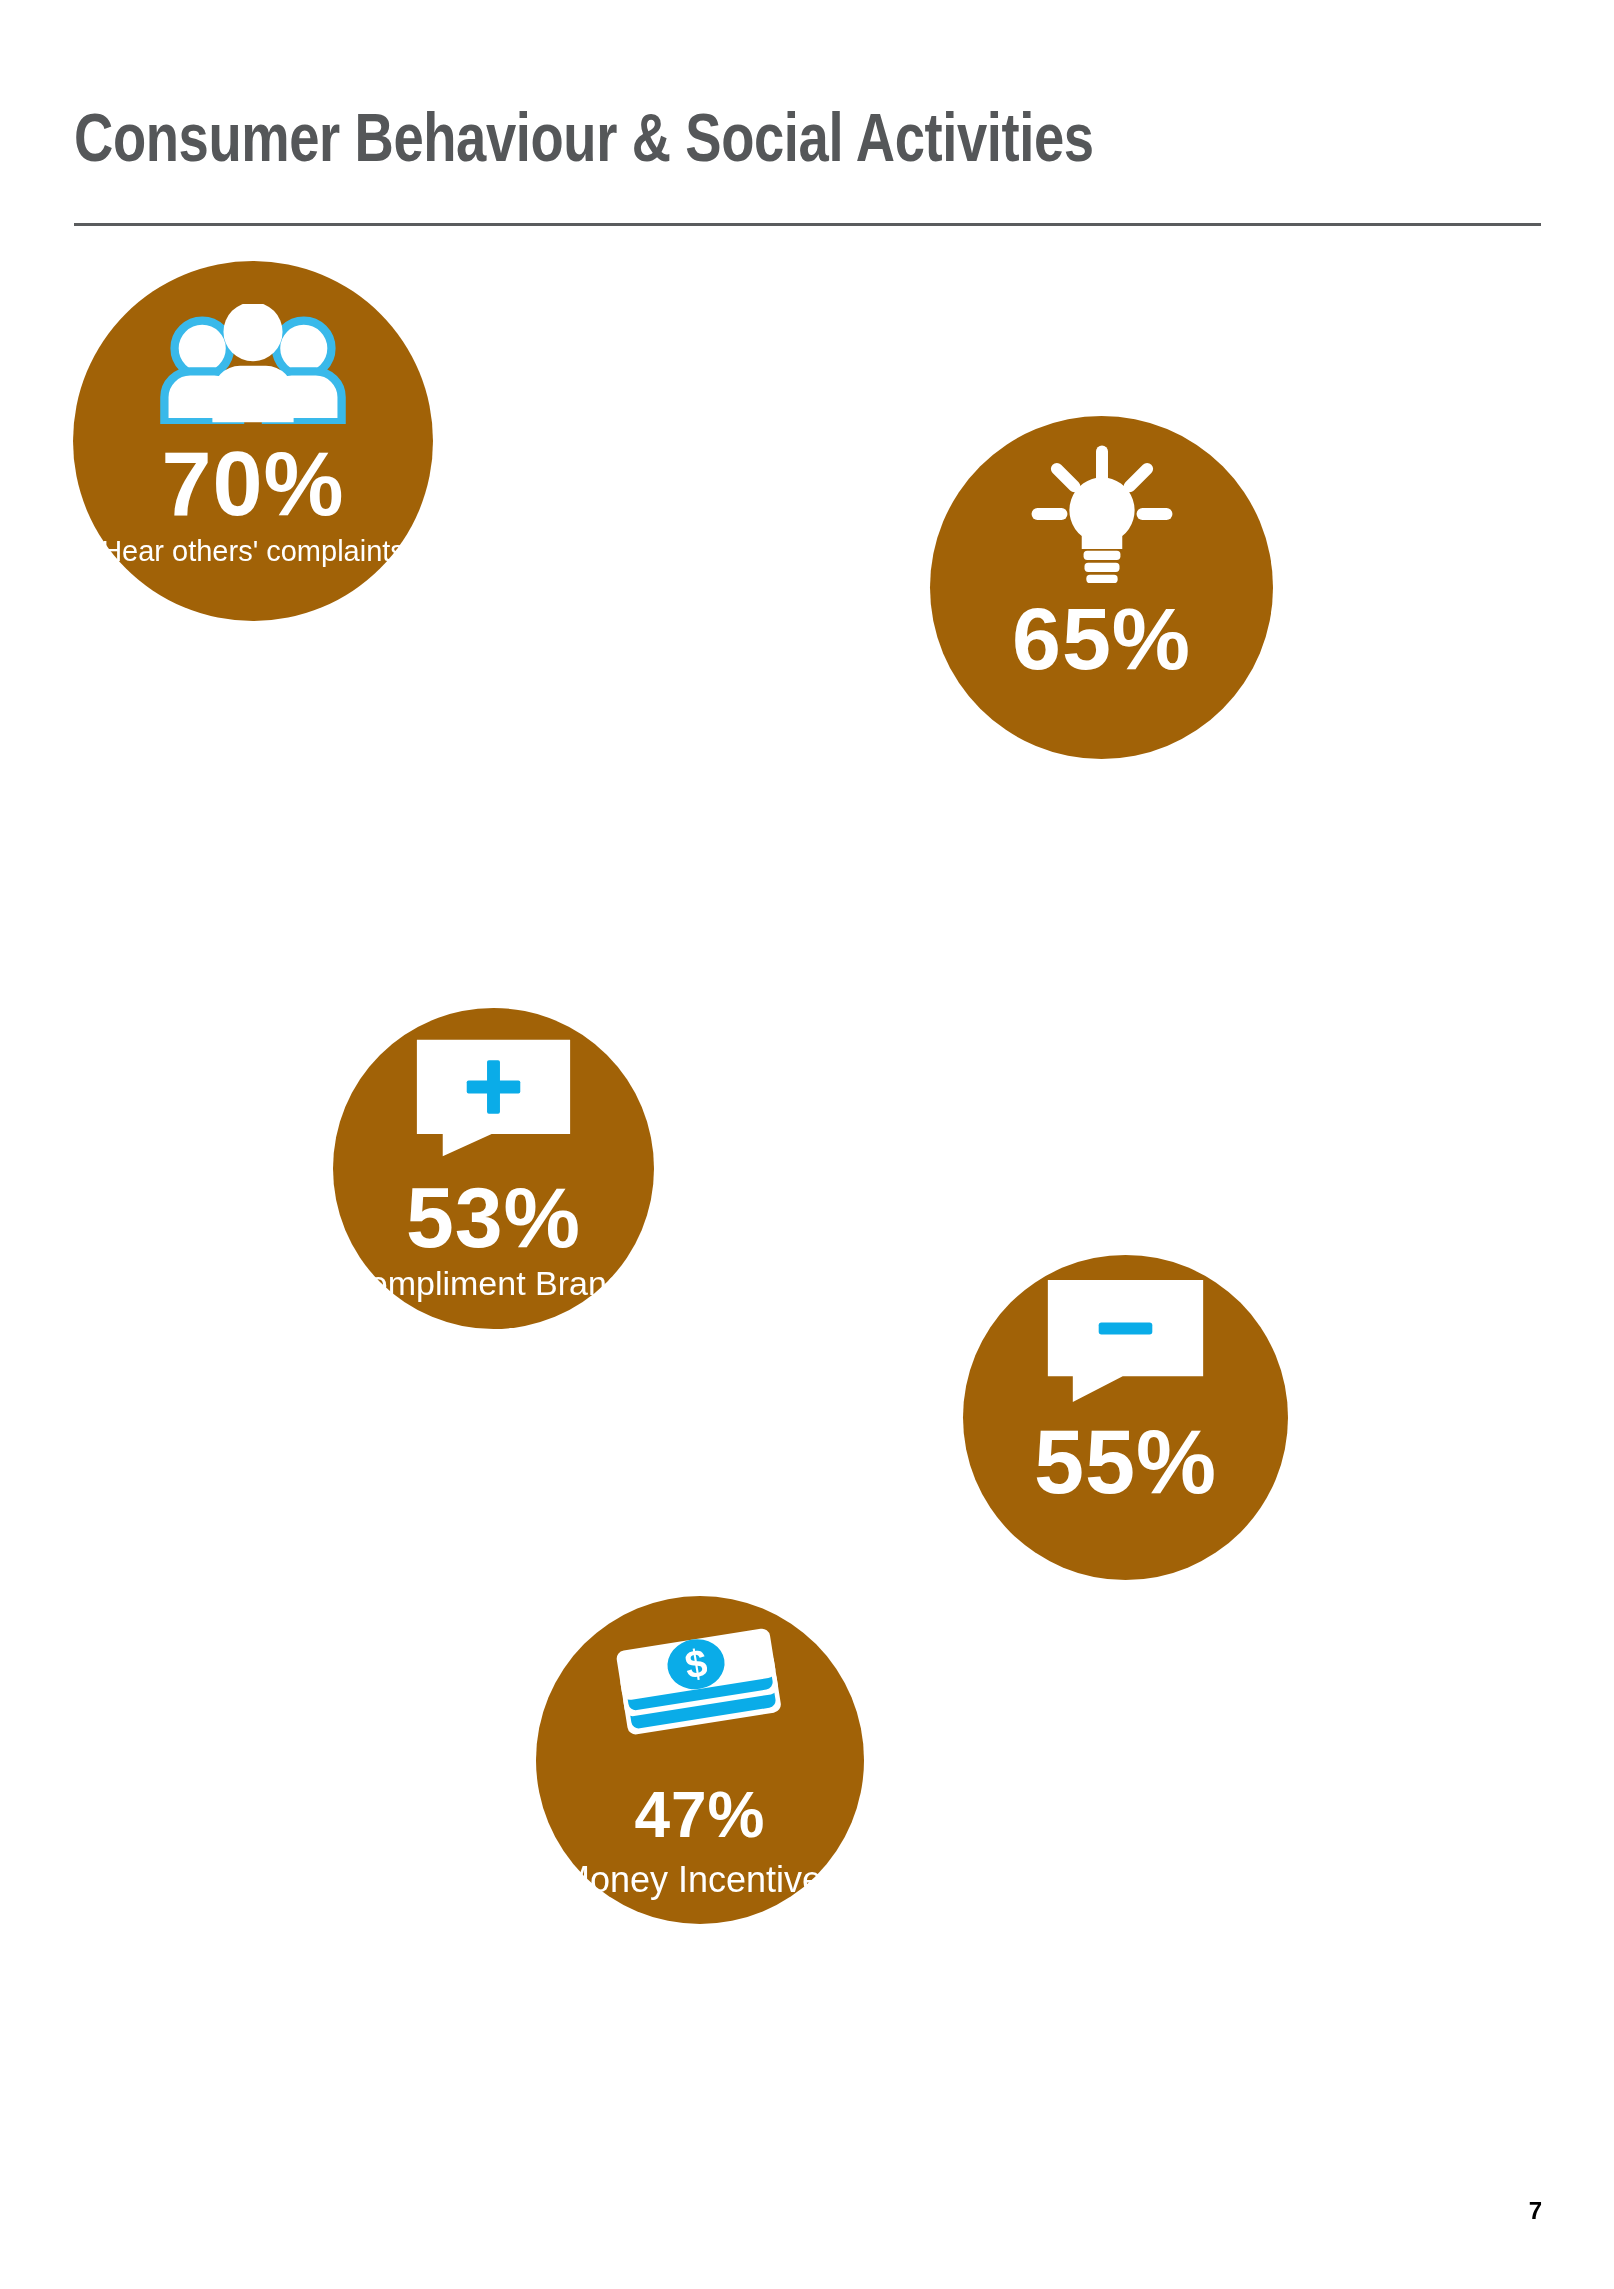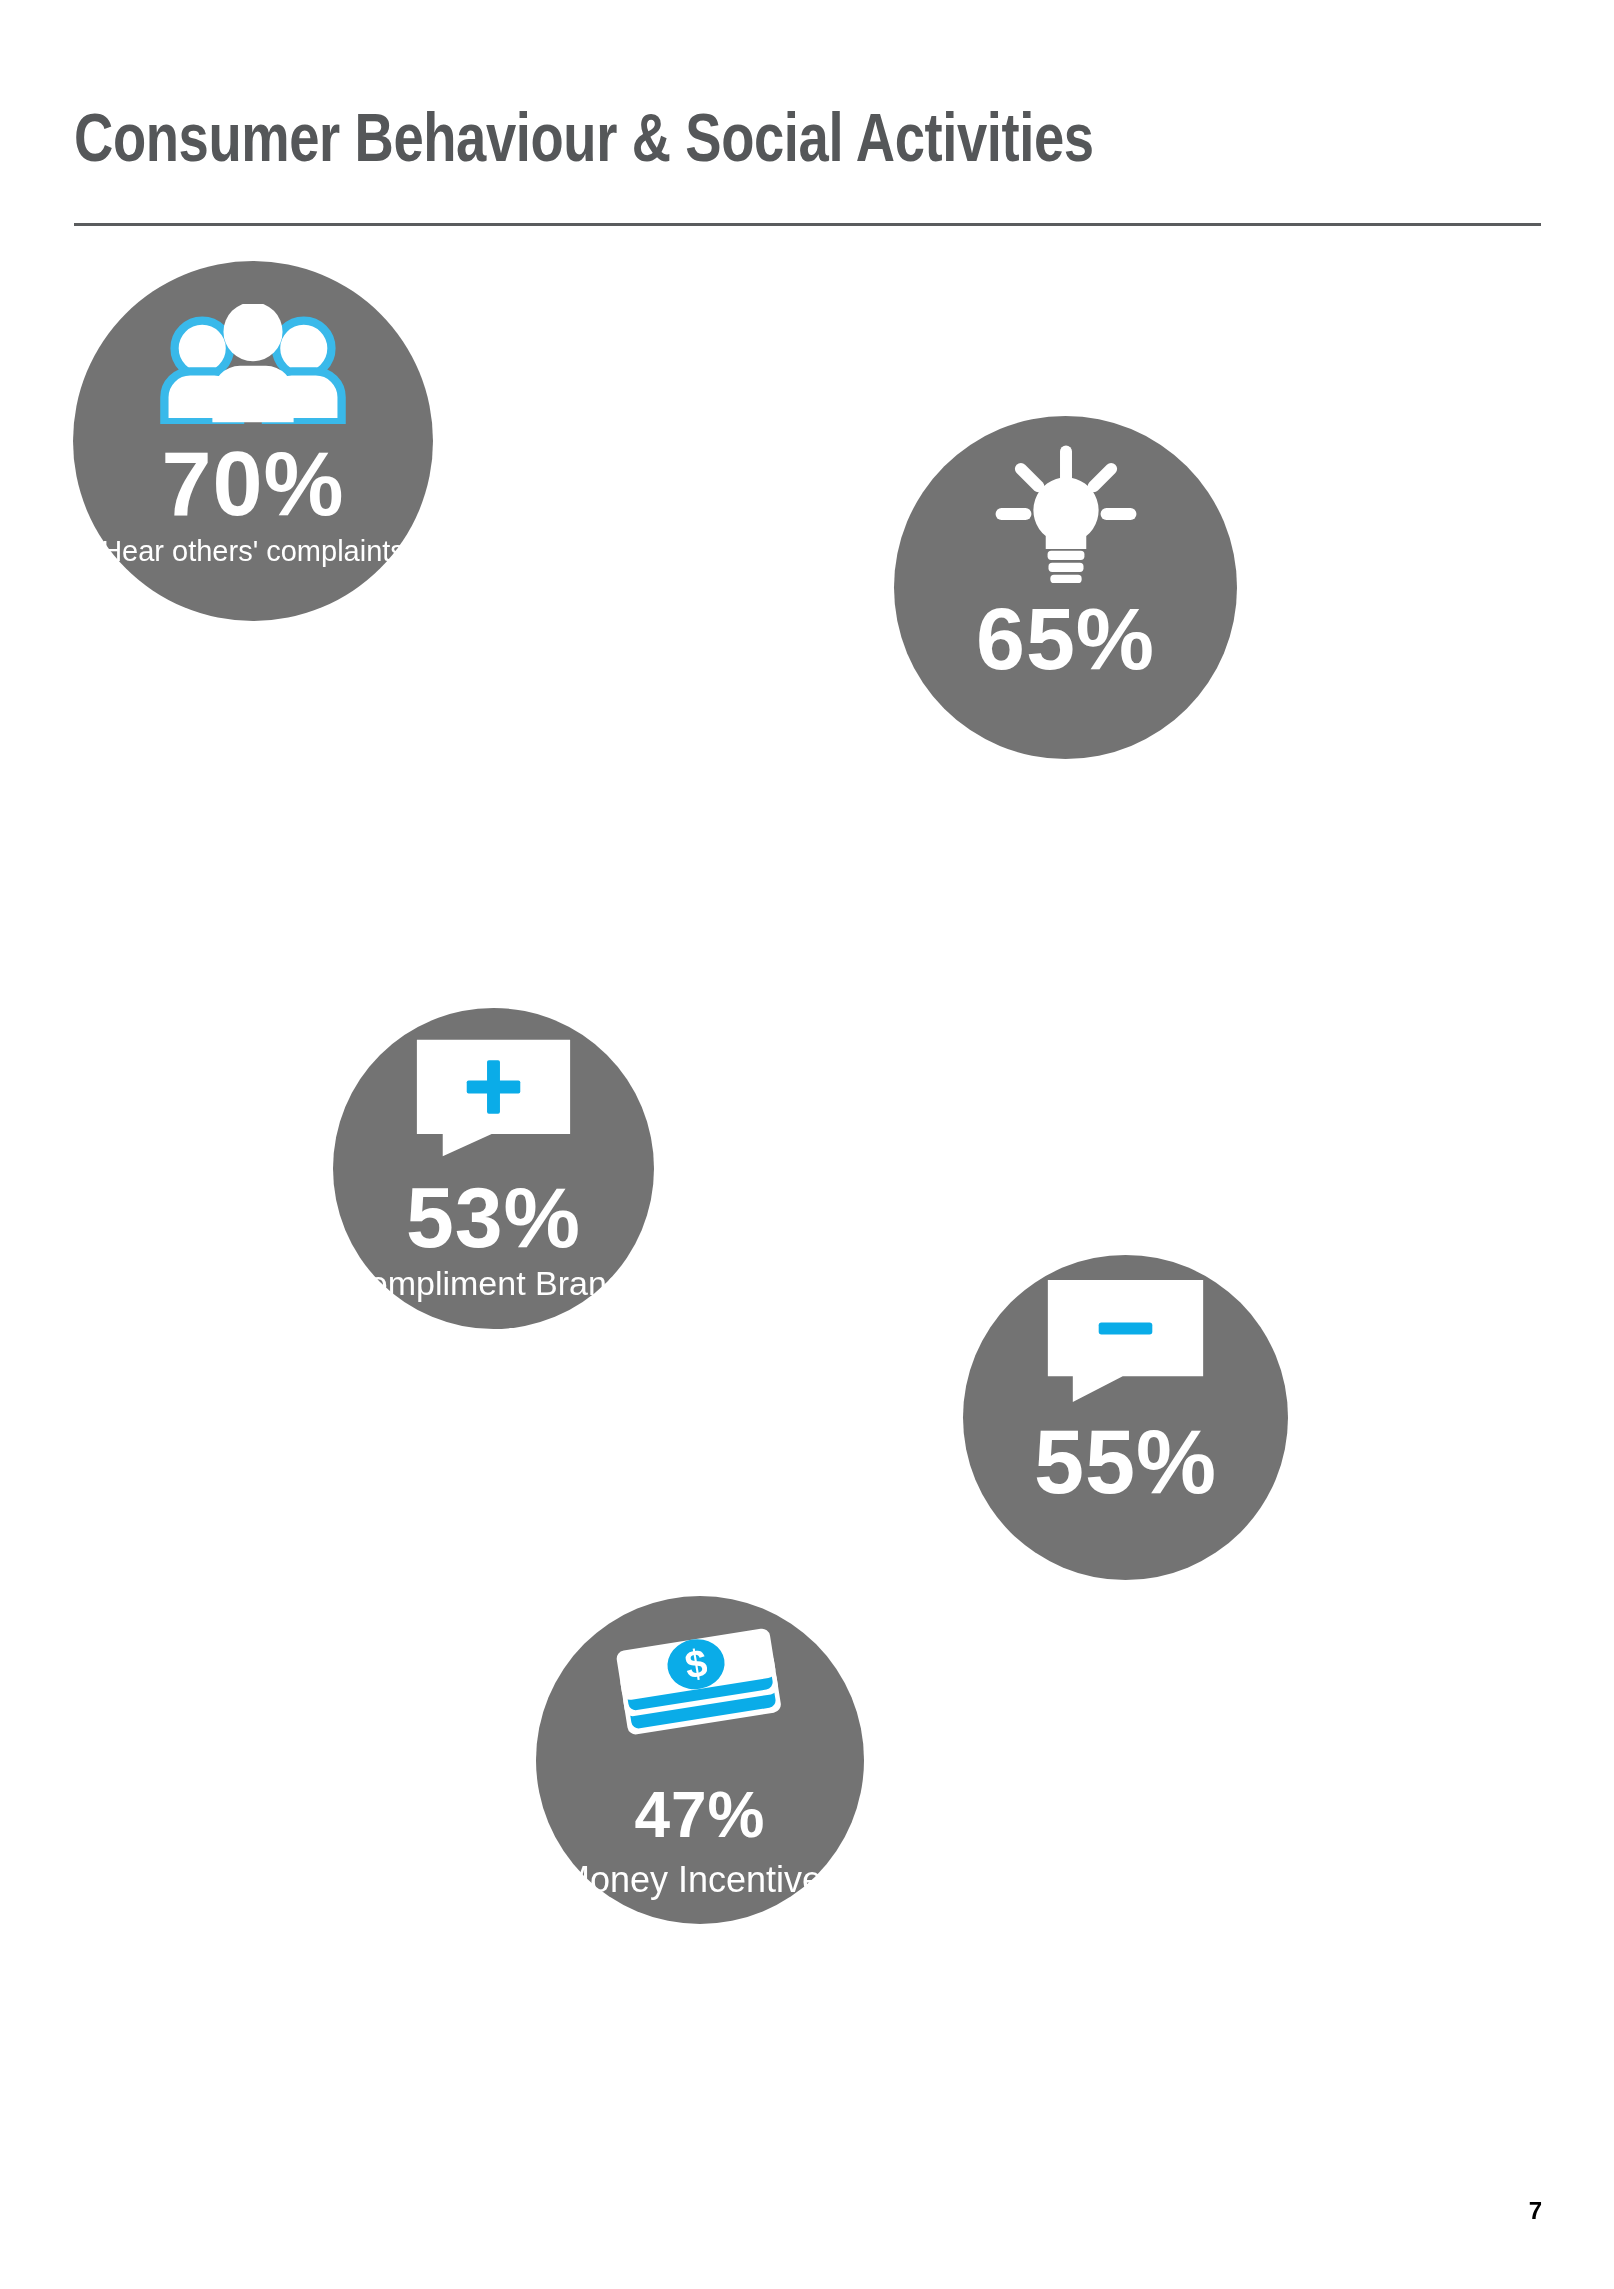--- a/index.html
+++ b/index.html
@@ -36,21 +36,21 @@
     top: 223px;
     width: 1467px;
     height: 2.8px;
     background: #5a5c5e;
   }
 
   
   .bubble {
     position: absolute;
     border-radius: 50%;
-    background: #737373;
+    background: #a16207;
     box-sizing: border-box;
   }
   .bubble-inner {
     position: absolute;
     left: 0;
     top: 0;
     width: 100%;
     height: 100%;
     display: flex;
     flex-direction: column;
@@ -76,21 +76,21 @@
     white-space: pre-line;
   }
 
   
   #c1 { left: 73px;  top: 261px;  width: 360px; height: 360px; }
   #c1 .bubble-inner { padding-top: 43px; }
   #c1 .bubble-value { font-size: 90px; margin-top: 13px; }
   #c1 .bubble-label { font-size: 29px; margin-top: 5.5px; }
 
   
-  #c2 { left: 894px; top: 416px;  width: 343px; height: 343px; text-decoration: underline; }
+  #c2 { left: 930px; top: 416px;  width: 343px; height: 343px; text-decoration: underline; }
   #c2 .bubble-inner { padding-top: 28px; }
   #c2 .bubble-value { font-size: 88px; margin-top: 9.2px; }
   #c2 .bubble-label { font-size: 28px; margin-top: 3.7px; }
 
   
   #c3 { left: 333px; top: 1008px; width: 321px; height: 321px; }
   #c3 .bubble-inner { padding-top: 29.5px; }
   #c3 .bubble-value { font-size: 86px; margin-top: 14.8px; }
   #c3 .bubble-label { font-size: 34px; margin-top: 3.7px; }
 

